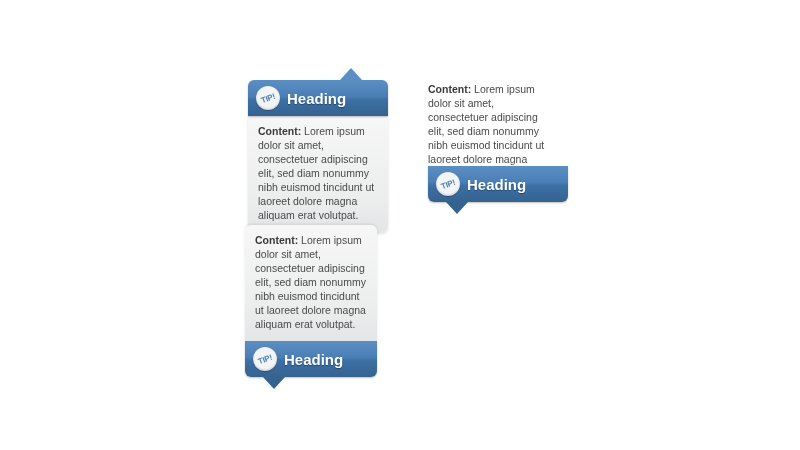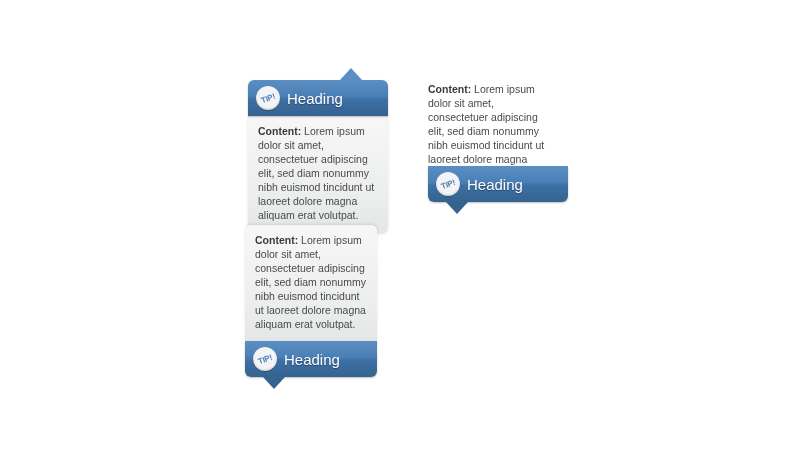--- a/index.html
+++ b/index.html
@@ -63,21 +63,21 @@
     font-weight: bold;
     color: #4a7fb5;
     transform: rotate(-20deg);
     letter-spacing: -0.2px;
     font-family: "Liberation Sans", sans-serif;
   }
 
   .heading-text {
     color: #ffffff;
     font-size: 15px;
-    font-weight: normal;
+    font-weight: bold;
     margin-left: 7px;
     text-shadow: 0 1px 1px rgba(0,0,0,0.35);
     white-space: nowrap;
   }
 
   .body {
     background: linear-gradient(to bottom, #f7f7f7 0%, #eceded 70%, #e4e5e6 100%);
     padding: 8px 10px 10px 10px;
     box-sizing: border-box;
     font-size: 10.5px;

